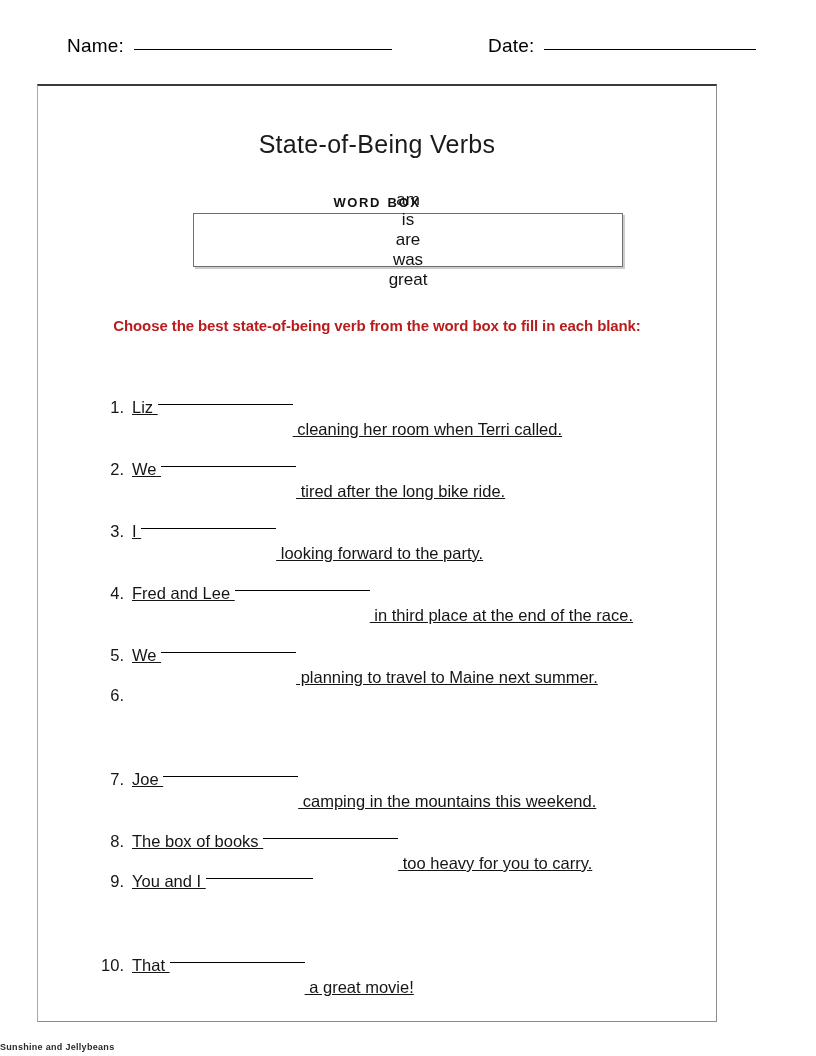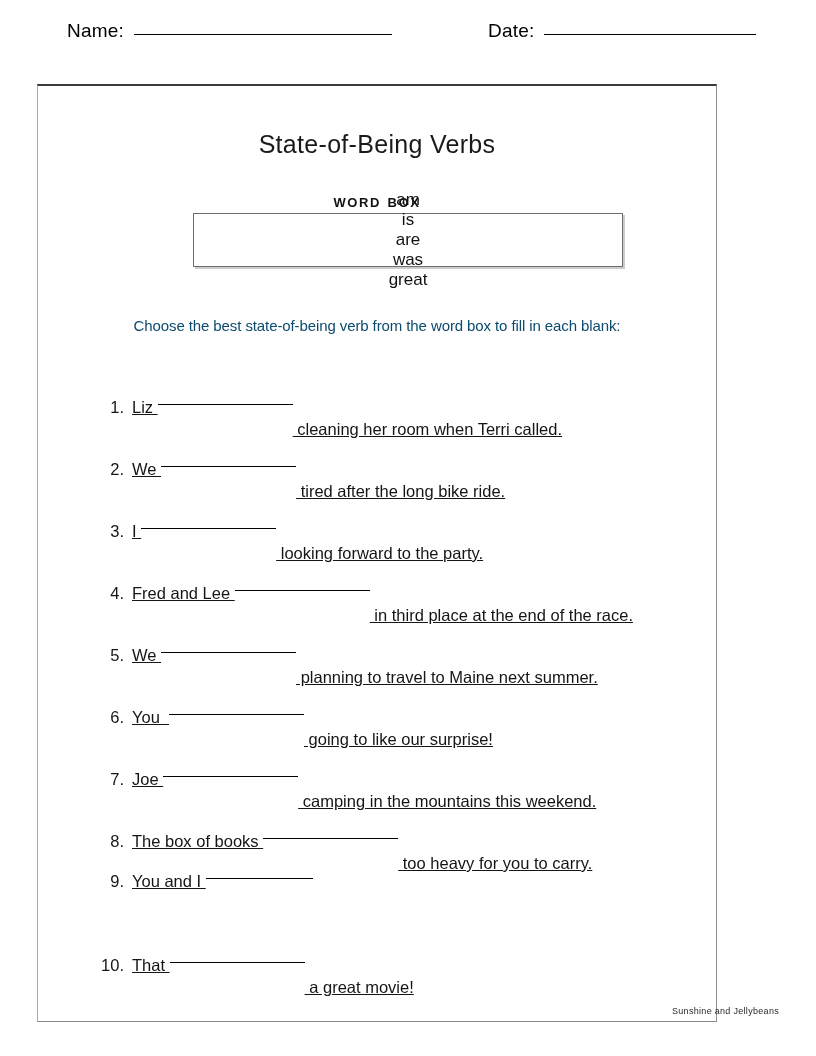--- a/index.html
+++ b/index.html
@@ -13,21 +13,21 @@
     font-family: "Liberation Sans", sans-serif;
     color: #000000;
     position: relative;
     overflow: hidden;
   }
 
   
   .header-row {
     position: absolute;
     left: 0;
-    top: 20px;
+    top: 35px;
     width: 816px;
     height: 30px;
   }
   .field {
     position: absolute;
     display: flex;
     align-items: baseline;
     font-size: 19px;
     letter-spacing: 0.2px;
     white-space: nowrap;
@@ -115,23 +115,23 @@
   }
 
   
   .instruction {
     position: absolute;
     left: 0;
     top: 231px;
     width: 100%;
     text-align: center;
     font-size: 15px;
-    font-weight: normal;
+    font-weight: bold;
     letter-spacing: -0.1px;
-    color: #0c4a6e;
+    color: #b91c1c;
   }
 
   
   .questions {
     position: absolute;
     left: 60px;
     top: 290px;
     width: 660px;
   }
   .question {
@@ -161,26 +161,27 @@
     border-bottom: 1.5px solid #000;
     height: 0;
     position: relative;
     top: -3px;
   }
 
   
   .credit {
     position: absolute;
     left: 0;
-    top: 1006px;
+    top: 1042px;
     width: 779px;
-    text-align: right;
+    text-align: left;
     font-size: 9px;
     letter-spacing: 0.3px;
     color: #2a2a2a;
+    font-weight: bold;
   }
 </style>
 </head>
 <body>
 
 <div class="header-row">
   <div class="field field-name">
     <span class="field-label">Name:</span>
     <span class="rule rule-name"></span>
   </div>
@@ -250,25 +251,20 @@
       <span class="q-num">5.</span>
       <span class="q-body">
         <span class="q-pre">We </span>
         <span class="q-blank" style="width: 135px;"></span>
         <span class="q-post"> planning to travel to Maine next summer.</span>
       </span>
     </div>
 
     <div class="question">
       <span class="q-num">6.</span>
-      <span class="q-body">
-        <span class="q-pre">You  </span>
-        <span class="q-blank" style="width: 135px;"></span>
-        <span class="q-post"> going to like our surprise!</span>
-      </span>
     </div>
 
     <div class="question">
       <span class="q-num">7.</span>
       <span class="q-body">
         <span class="q-pre">Joe </span>
         <span class="q-blank" style="width: 135px;"></span>
         <span class="q-post"> camping in the mountains this weekend.</span>
       </span>
     </div>

